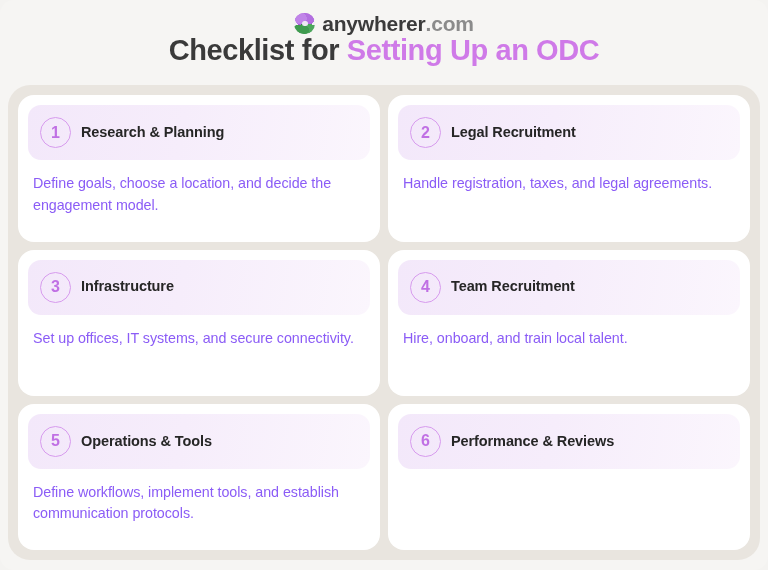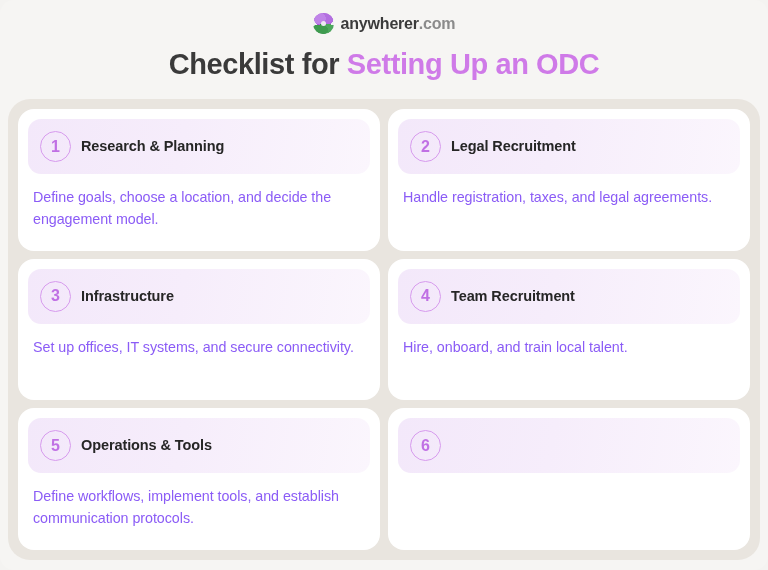--- a/index.html
+++ b/index.html
@@ -67,21 +67,21 @@
   }
   .brand-logo .globe-dot {
     position: absolute;
     left: 38%; top: 38%;
     width: 26%; height: 26%;
     border-radius: 50%;
     background: #ece9f1;
   }
 
   .brand-name {
-    font-size: 16px;
+    font-size: 21px;
     letter-spacing: -0.2px;
     line-height: 1;
     display: flex;
     align-items: baseline;
     justify-content: center;
   }
   .brand-name .bold {
     font-weight: 700;
     color: #3b3b3b;
   }
@@ -89,21 +89,20 @@
     font-weight: 700;
     color: #8b8b8b;
   }
 
   
   .title {
     text-align: center;
     font-size: 29px;
     font-weight: 700;
     letter-spacing: -0.4px;
-    margin-top: 14px;
     line-height: 1.15;
   }
   .title .dark { color: #3a3a3a; }
   .title .accent { color: #cf7ae8; }
 
   
   .shell {
     margin: 18px 8px 10px 8px;
     flex: 1;
     background: #e9e5df;
@@ -232,19 +231,20 @@
         <div class="card-head">
           <div class="num-badge">5</div>
           <div class="card-title">Operations &amp; Tools</div>
         </div>
         <div class="card-body">Define workflows, implement tools, and establish communication protocols.</div>
       </div>
 
       <div class="card">
         <div class="card-head">
           <div class="num-badge">6</div>
+          <div class="card-title">Performance &amp; Reviews</div>
         </div>
       </div>
 
     </div>
   </div>
 
 </div>
 
 </body></html>

